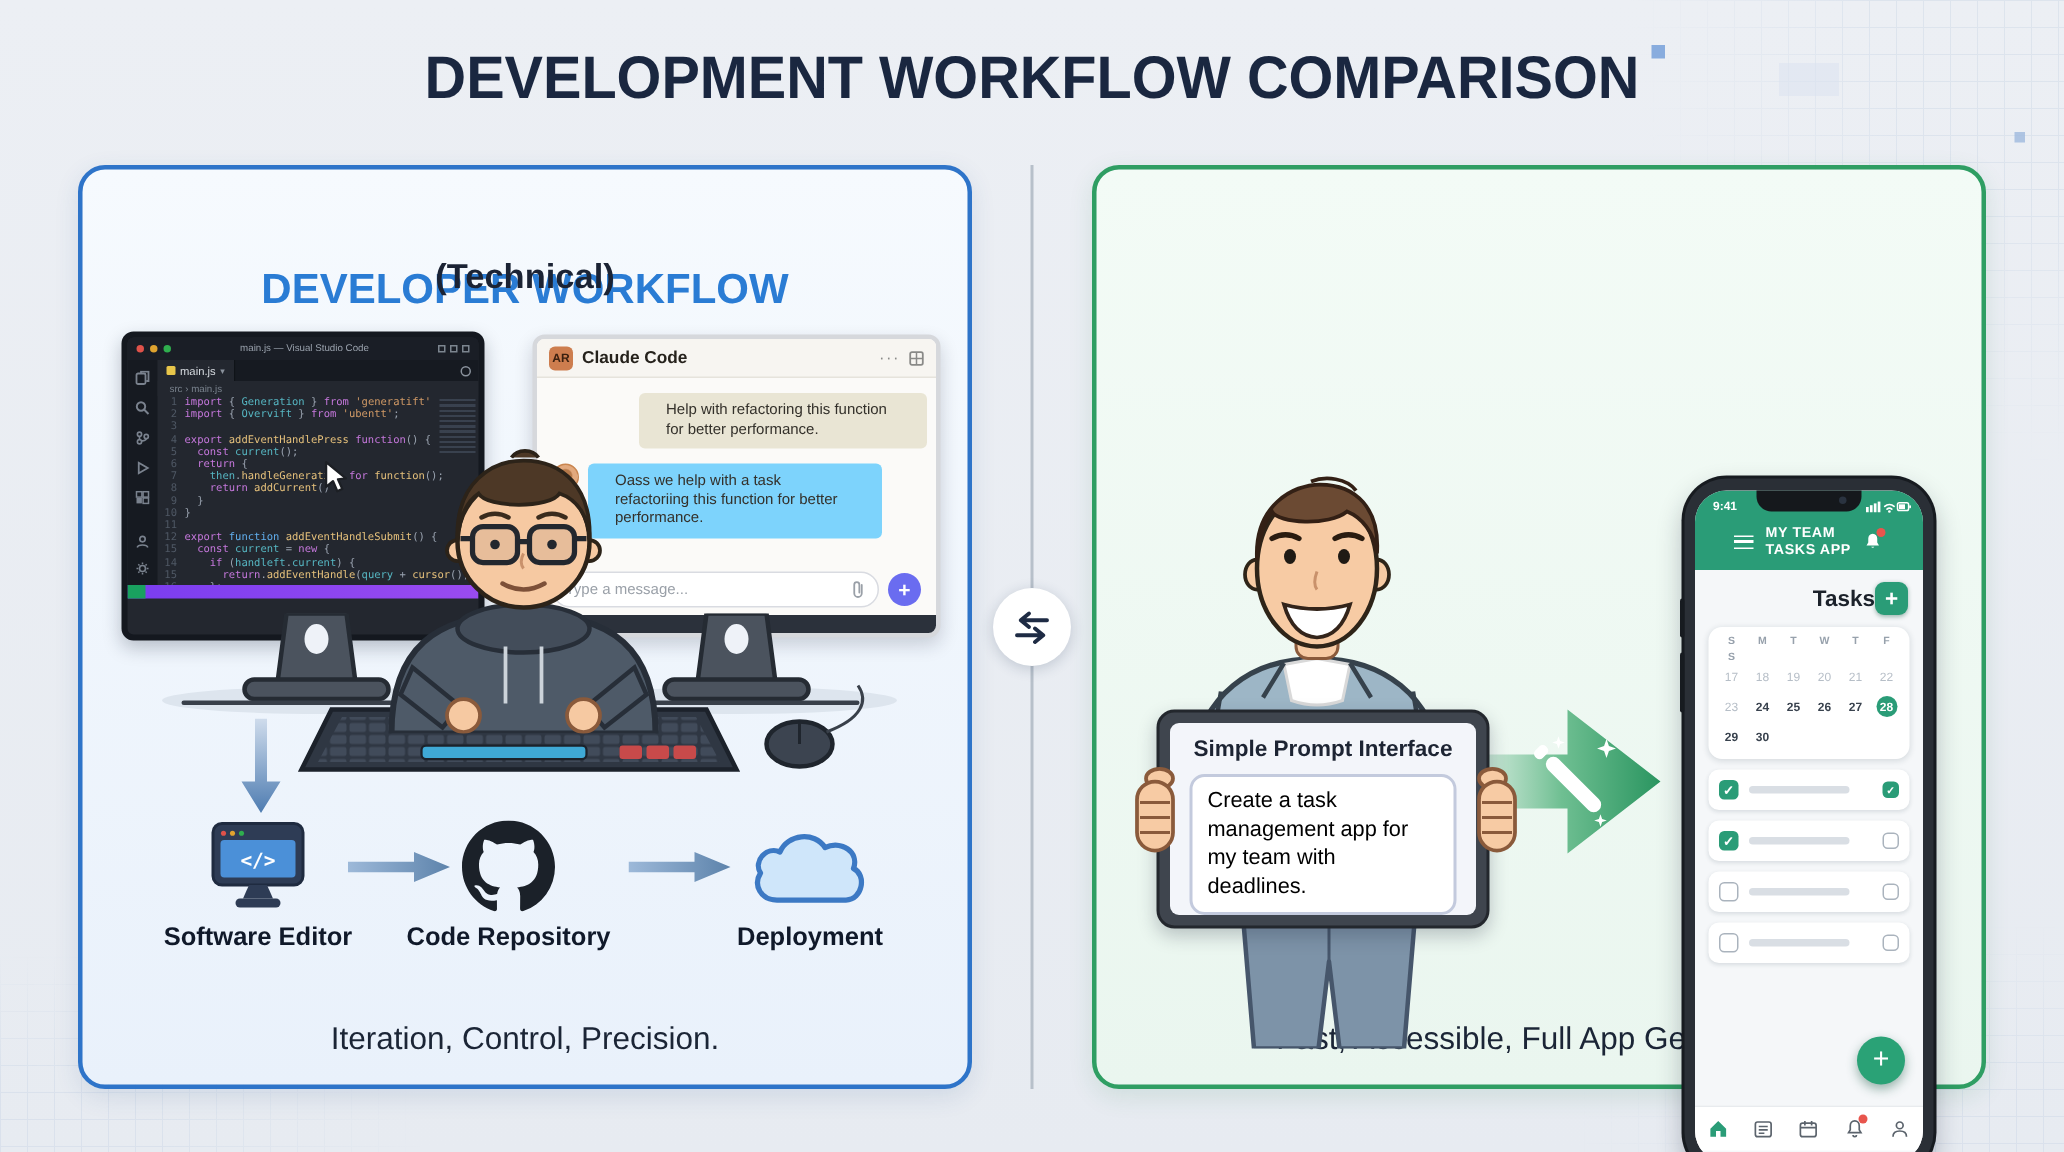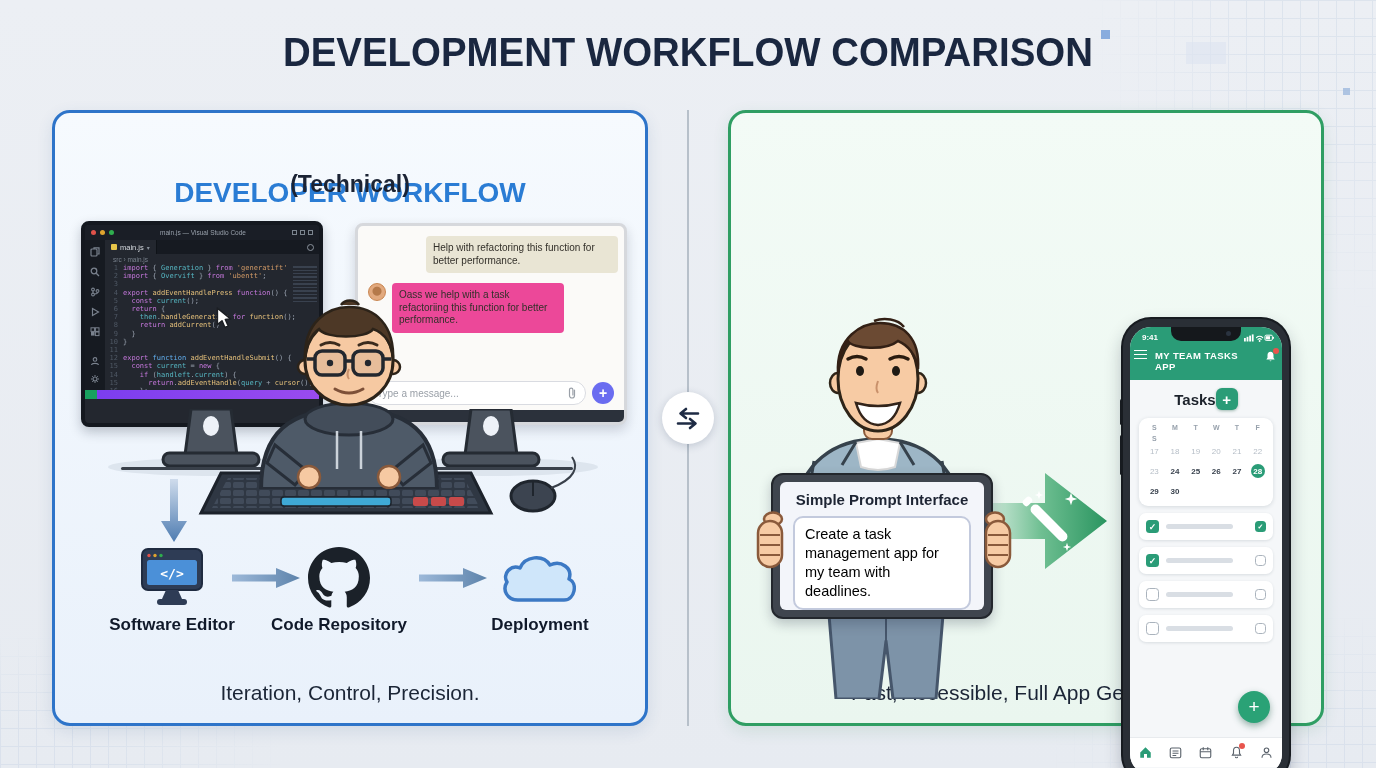--- a/index.html
+++ b/index.html
@@ -73,26 +73,26 @@
   .cursor-pointer { position:absolute; left:130px; top:82px; z-index:3; }
 
   
   .monitor-chat { position:absolute; left:300px; top:10px; width:272px; height:202px; background:#fbfaf8;
     border:3px solid #d6d8dc; border-radius:8px; overflow:hidden; z-index:1; box-shadow:0 5px 12px rgba(20,30,50,.18); }
   .ch-header { height:26px; background:#f7f5f1; border-bottom:1px solid #e6e3dc; display:flex; align-items:center; padding:0 8px; gap:6px; }
   .ch-logo { width:16px; height:16px; border-radius:4px; background:#cd7d4e; color:#3a200f; font-size:8px; font-weight:800; display:flex; align-items:center; justify-content:center; }
   .ch-title { font-size:11.5px; font-weight:700; color:#26221c; }
   .ch-dots { margin-left:auto; color:#8a8a88; font-size:11px; letter-spacing:1px; }
   .ch-body { padding:10px 10px 0; }
-  .bubble { border-radius:4px; padding:6px 7px; font-size:10px; line-height:12.5px; color:#33302a; }
+  .bubble { border-radius:4px; padding:6px 18px; font-size:10px; line-height:12.5px; color:#33302a; }
   .bubble.user { background:#e9e5d4; margin-left:58px; width:192px; }
   .ai-row { display:flex; gap:6px; margin-top:10px; align-items:flex-start; }
   .ai-avatar { width:18px; height:18px; border-radius:50%; flex:none;
     background:radial-gradient(circle at 50% 45%, #b5794a 0 4px, #e2a97e 5px); border:1px solid #c9854f; }
-  .bubble.ai { background:#ec4899; width:172px; }
+  .bubble.ai { background:#7dd3fc; width:196px; }
   .ch-inputrow { position:absolute; left:10px; right:10px; bottom:17px; display:flex; gap:6px; align-items:center; }
   .ch-input { flex:1; height:24px; background:#fff; border:1px solid #d9dbe1; border-radius:12px; display:flex; align-items:center; padding:0 8px; font-size:10px; color:#9aa0a8; }
   .ch-ph { flex:1; }
   .send-btn { width:22px; height:22px; border-radius:50%; background:#6a6cf0; color:#fff; font-size:14px; font-weight:700; border:none; display:flex; align-items:center; justify-content:center; }
   .ch-bezel { position:absolute; left:0; right:0; bottom:0; height:12px; background:#2b313b; }
 
   .desk-scene { position:absolute; left:8px; top:196px; z-index:2; }
   .dev-person { position:absolute; left:168px; top:62px; z-index:3; }
 
   .down-arrow { position:absolute; left:104px; top:366px; }
@@ -125,28 +125,28 @@
 
   .phone { position:absolute; left:392px; top:106px; width:166px; height:464px; background:#2a2f36; border-radius:28px;
     padding:8px 7px; z-index:3; box-shadow:0 0 0 2px #171b20, 0 8px 18px rgba(20,30,50,.3); }
   .phone::before { content:""; position:absolute; left:-3px; top:80px; width:3px; height:26px; background:#171b20; border-radius:2px; }
   .phone::after  { content:""; position:absolute; left:-3px; top:116px; width:3px; height:40px; background:#171b20; border-radius:2px; }
   .phone-screen { position:relative; width:100%; height:100%; background:#f5f7f9; border-radius:21px; overflow:hidden; }
   .p-notch { position:absolute; left:50%; transform:translateX(-50%); top:8px; width:70px; height:14px; background:#15181c; border-radius:0 0 10px 10px; z-index:5; }
   .p-notch i { position:absolute; right:10px; top:4px; width:5px; height:5px; border-radius:50%; background:#2a3340; }
   .p-header { background:#2a9c77; color:#fff; padding:3px 0 8px; }
   .p-status { display:flex; justify-content:space-between; align-items:center; padding:2px 8px 0 12px; font-size:8px; font-weight:700; height:13px; }
-  .p-titlebar { display:flex; margin-top:7px; padding:0 4px; gap:8px; }
+  .p-titlebar { display:flex; align-items:center; margin-top:7px; padding:0 26px; gap:8px; }
   .burger { width:13px; height:9px; border-top:1.6px solid #fff; border-bottom:1.6px solid #fff; position:relative; }
   .burger::after { content:""; position:absolute; left:0; right:0; top:2.7px; height:1.6px; background:#fff; }
   .p-apptitle { font-size:9.5px; font-weight:800; letter-spacing:.4px; flex:1; }
   .p-bell { position:relative; width:14px; height:14px; }
   .p-bell .dot, .nav-dot { position:absolute; right:-1px; top:-2px; width:6px; height:6px; border-radius:50%; background:#e8554d; }
   .p-body { padding:7px 9px 0; position:relative; }
-  .p-tasksrow { display:flex; justify-content:center; align-items:center; margin:1px 1px 8px; }
+  .p-tasksrow { display:flex; justify-content:flex-end; align-items:center; margin:1px 1px 8px; }
   .p-tasks-title { font-size:15px; font-weight:800; color:#1c222b; }
   .p-add { width:22px; height:22px; background:#2a9c77; border:none; border-radius:6px; color:#fff; font-size:15px; font-weight:700; display:flex; align-items:center; justify-content:center; box-shadow:0 1px 3px rgba(30,90,70,.4); }
   .p-cal { background:#fff; border-radius:9px; box-shadow:0 1px 4px rgba(20,40,60,.14); padding:6px 5px 8px; }
   .cal-head, .cal-dates { display:grid; grid-template-columns:repeat(6,1fr); justify-items:center; row-gap:4px; }
   .cal-h { font-size:7px; font-weight:700; color:#97a1ac; }
   .cal-d { font-size:8px; width:14px; height:14px; display:flex; align-items:center; justify-content:center; color:#39424e; font-weight:700; margin-top:2px; }
   .cal-d.dim { color:#b6bec7; font-weight:400; }
   .cal-d.sel { background:#2a9c77; color:#fff; border-radius:50%; }
   .task-row { background:#fff; border-radius:7px; height:27px; margin-top:7px; box-shadow:0 1px 3px rgba(20,40,60,.12); display:flex; align-items:center; padding:0 7px; gap:7px; }
   .cb { width:13px; height:13px; border-radius:3.5px; border:1.4px solid #aab3bd; background:#fff; flex:none; }
@@ -269,20 +269,29 @@
         </div>
         <div class="ed-statusbar">
             <span class="remote"></span>
           </div>
         <svg class="cursor-pointer" width="18" height="22" viewBox="0 0 14 20">
           <path d="M1 1 L1 16 L5.2 12.5 L7.8 18.6 L10.8 17.2 L8.2 11.4 L13 10.8 Z" fill="#fff" stroke="#1c1f24" stroke-width="1.4" stroke-linejoin="round"></path>
         </svg>
       </div>
 
       <div class="monitor-chat">
+        <div class="ch-header">
+          <span class="ch-logo">AR</span>
+          <span class="ch-title">Claude Code</span>
+          <span class="ch-dots">···</span>
+          <svg width="10" height="10" viewBox="0 0 10 10">
+              <rect x="0.8" y="0.8" width="8.4" height="8.4" rx="1.2" fill="none" stroke="#8a8a88" stroke-width="1.2"></rect>
+              <path d="M5 0.8 V9.2 M0.8 5 H9.2" stroke="#8a8a88" stroke-width="1"></path>
+            </svg>
+        </div>
         <div class="ch-body">
           <div class="bubble user">Help with refactoring this function for better performance.</div>
           <div class="ai-row">
             <span class="ai-avatar"></span>
             <div class="bubble ai">Oass we help with a task refactoriing this function for better performance.</div>
           </div>
         </div>
         <div class="ch-inputrow">
           <div class="ch-input">
             <span class="ch-ph">Type a message...</span>

